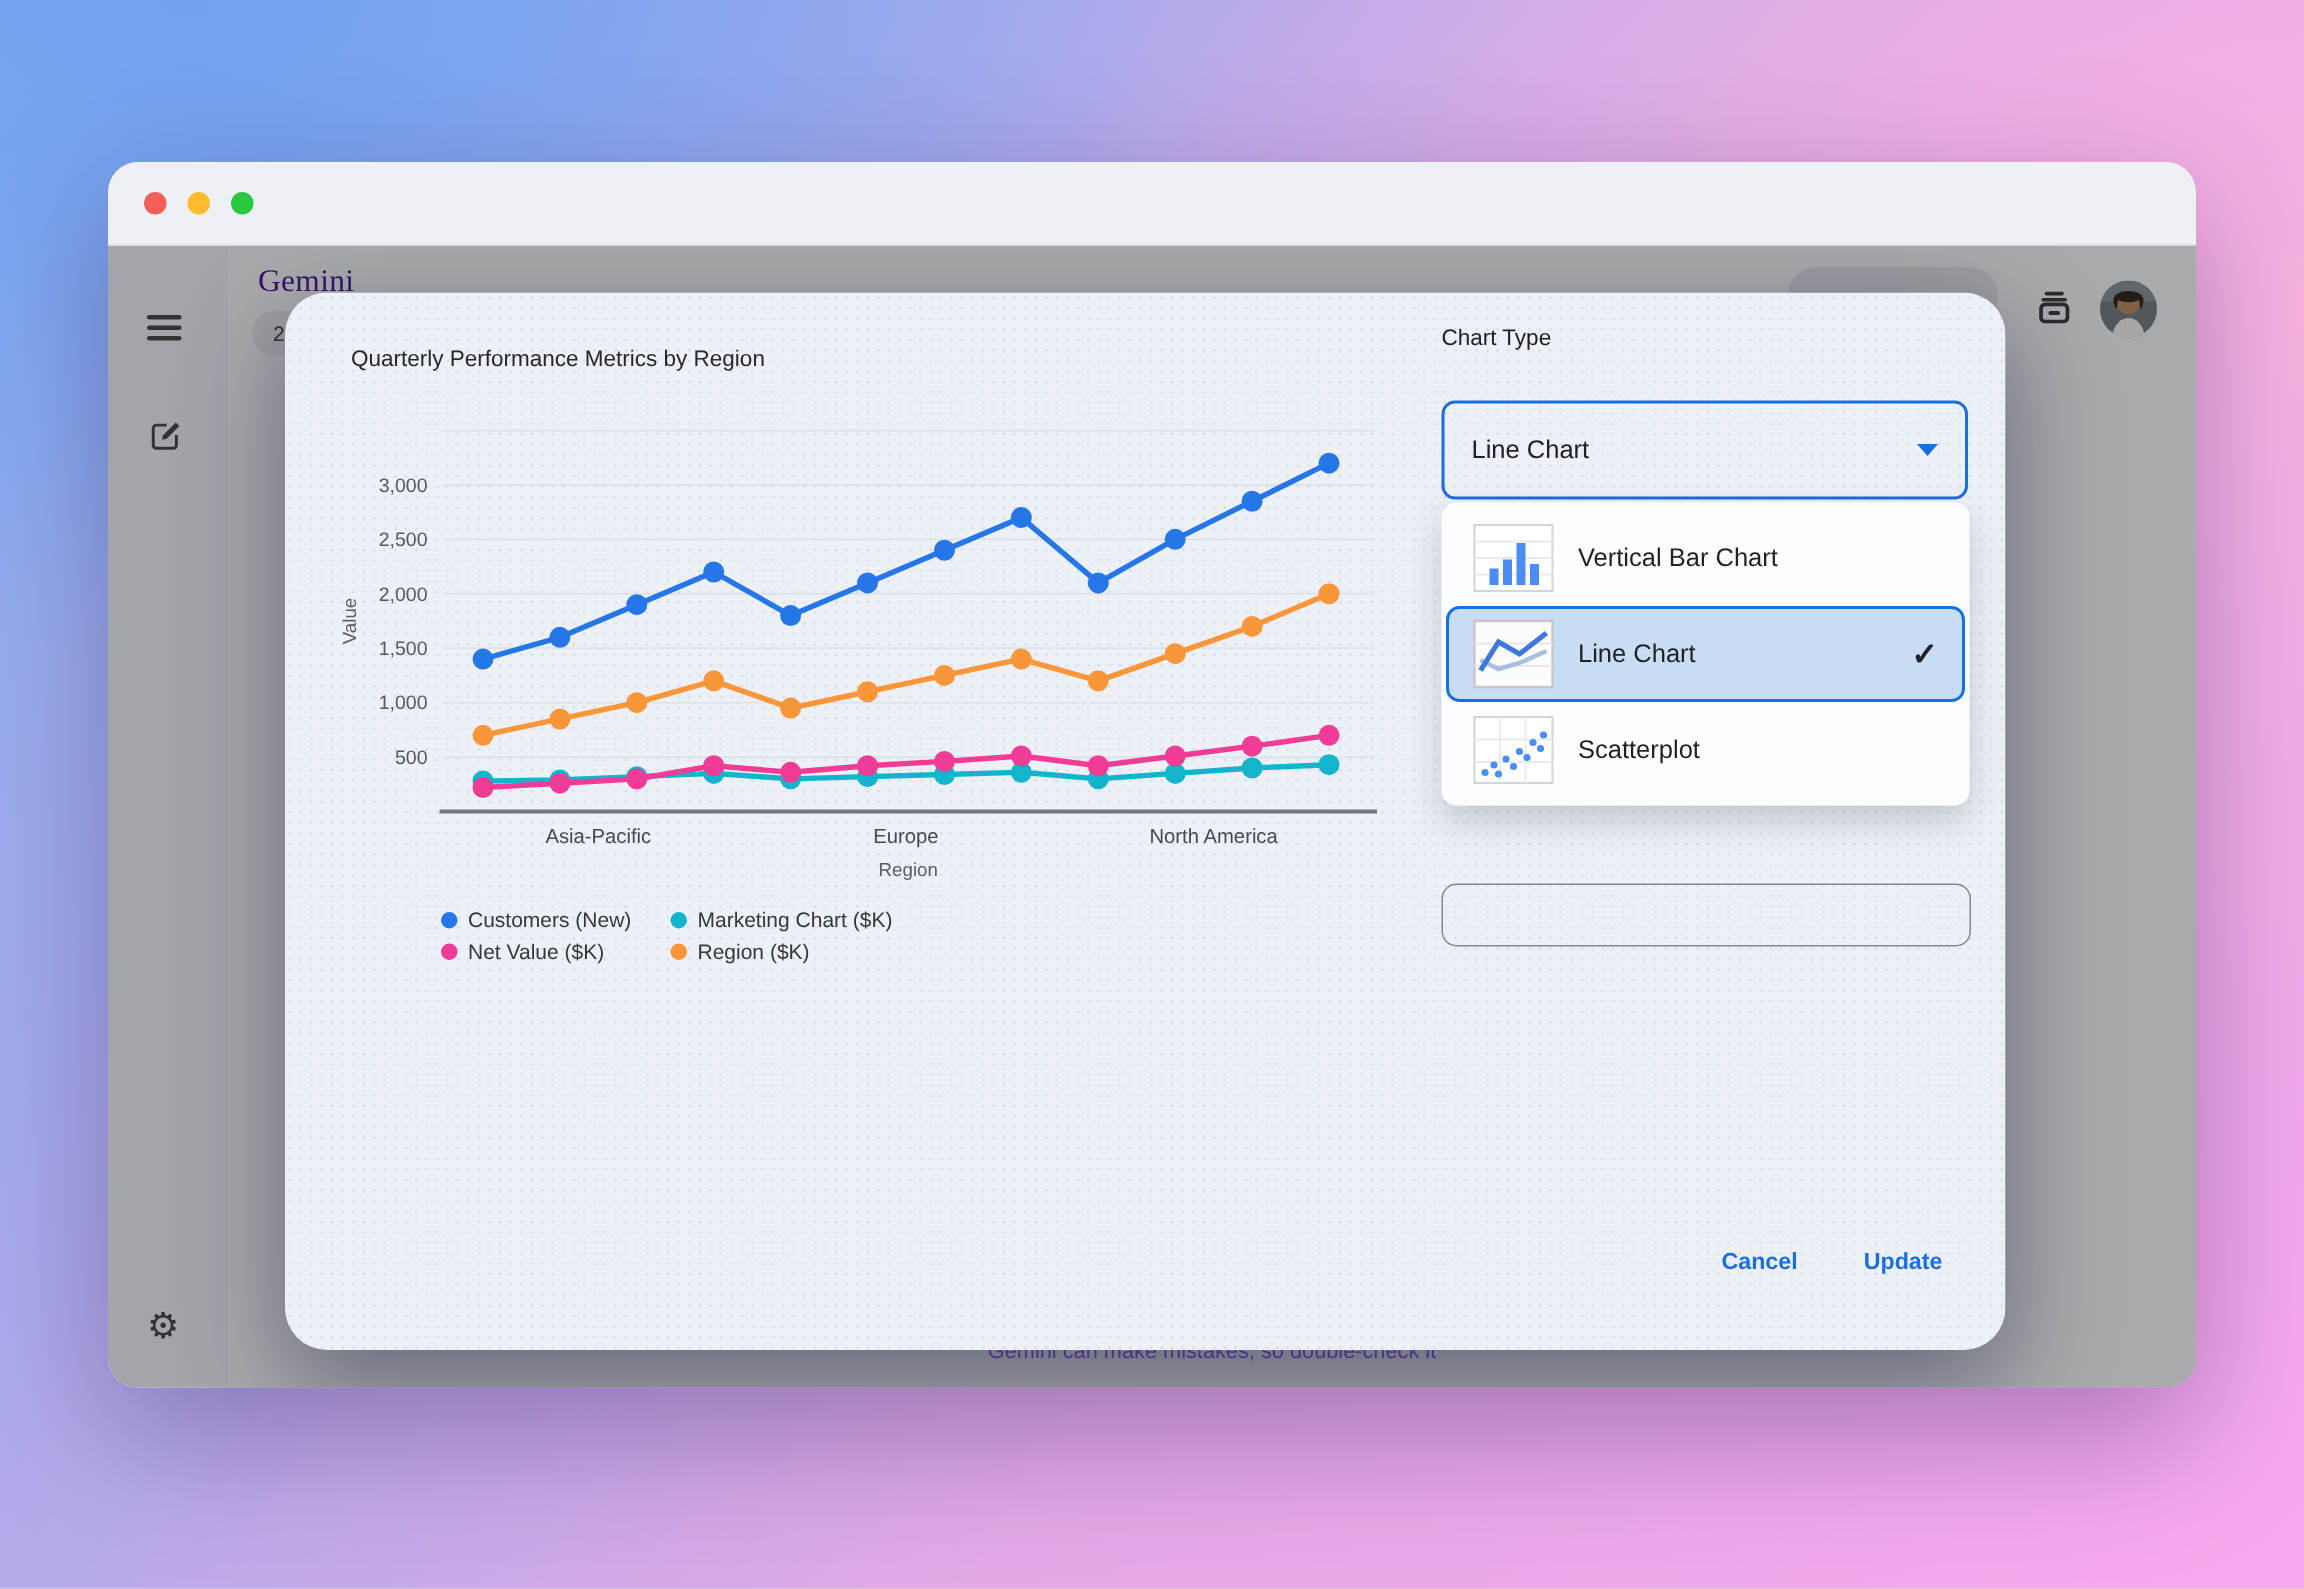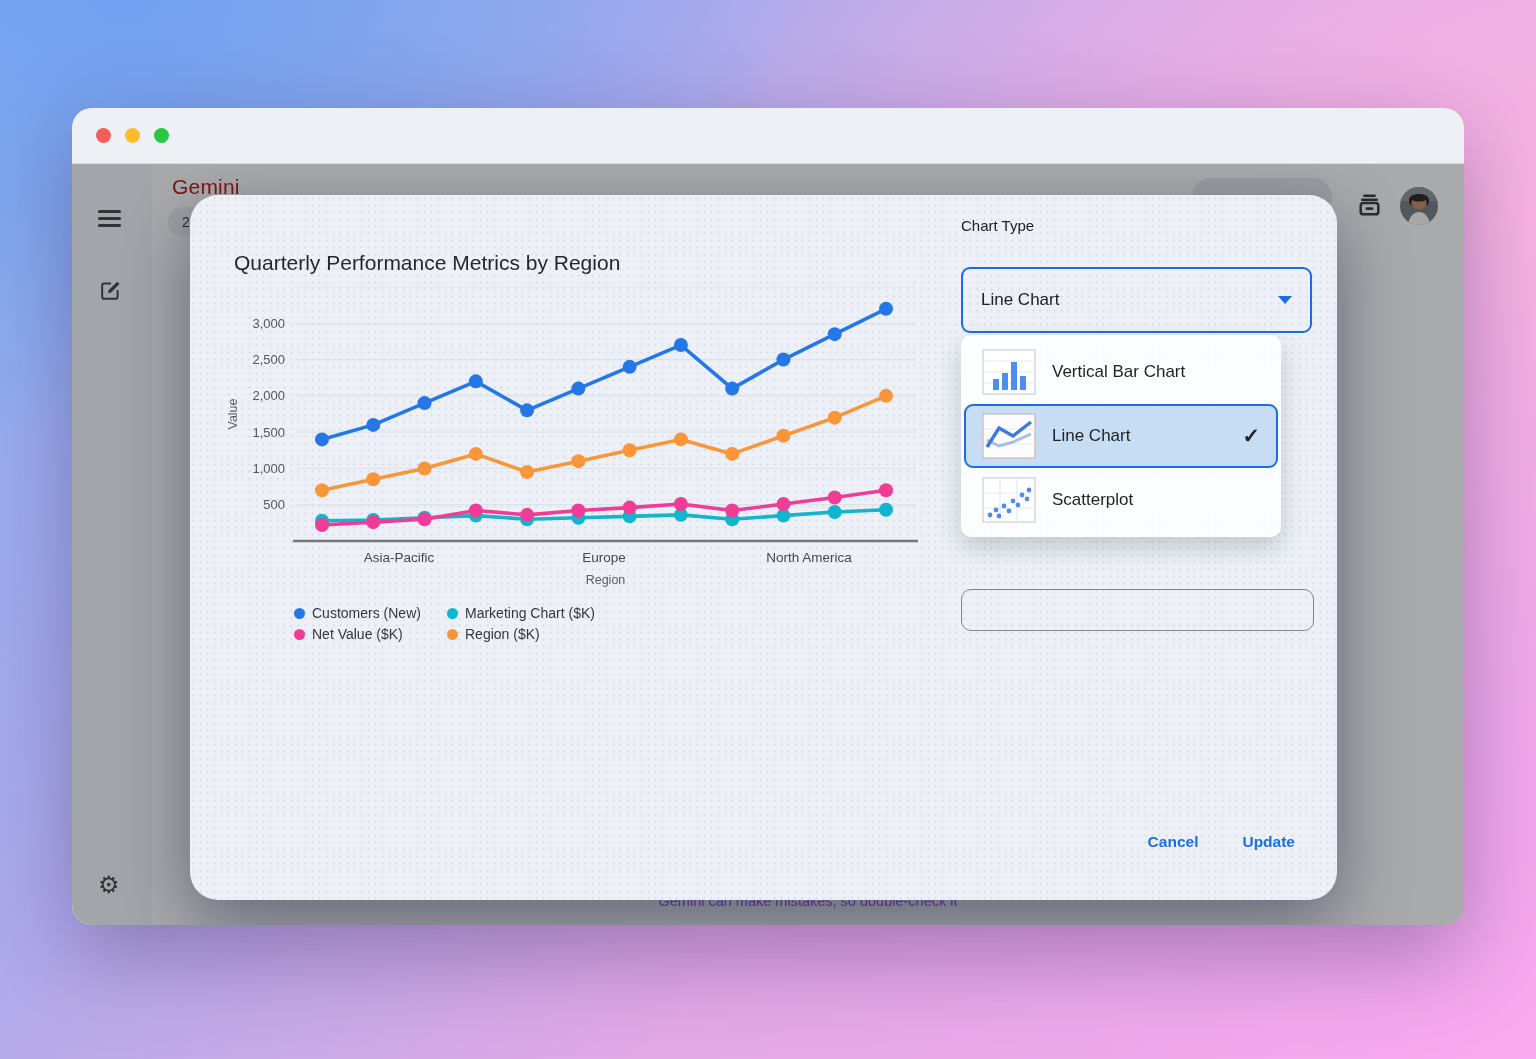--- a/index.html
+++ b/index.html
@@ -15,54 +15,54 @@
     border-radius:20px; overflow:hidden; box-shadow:0 30px 90px rgba(60,40,100,.40); background:#aeb0b3; }
   .titlebar { position:absolute; left:0; top:0; right:0; height:56px; background:#edf0f5;
     border-bottom:1px solid #d7dade; display:flex; align-items:center; padding-left:24px; gap:14px; z-index:20; }
   .tl { width:15px; height:15px; border-radius:50%; }
   .tl.red{ background:#f35f57; } .tl.yellow{ background:#fdbc2e; } .tl.green{ background:#28c840; }
 
   .app { position:absolute; left:0; top:56px; right:0; bottom:0; background:#f2f4f7; }
   .rail { position:absolute; left:0; top:0; bottom:0; width:80px; background:#e9edf2; }
   .rail .icon-btn { position:absolute; left:26px; color:#474a4d; cursor:pointer; }
   .hamburger span{ display:block; width:23px; height:2.6px; background:#474a4d; border-radius:2px; margin-bottom:4.6px; }
-  .brand { position:absolute; left:100px; top:11px; font-size:21px; color:#b91c1c; letter-spacing:.2px; }
+  .brand { position:absolute; left:100px; top:11px; font-size:21px; color:#4c1d95; letter-spacing:.2px;font-family:Liberation Serif, serif; }
   .model-pill { position:absolute; left:96px; top:43px; height:30px; min-width:58px; padding:0 14px;
     background:#e2e5e9; border-radius:15px; color:#3c4043; font-size:14px; display:flex; align-items:center; }
   .ghost-btn { position:absolute; right:132px; top:14px; width:140px; height:38px; border-radius:19px; background:#dfe1e5; }
   .printer { position:absolute; right:80px; top:26px; width:29px; height:29px; }
   .avatar { position:absolute; right:26px; top:23px; width:38px; height:38px; border-radius:50%; overflow:hidden; }
   .footer-note { position:absolute; left:80px; right:0; top:729px; text-align:center;
     font-size:14.5px; color:#8b5cf6; }
   .dim { position:absolute; left:0; top:56px; right:0; bottom:0; background:rgba(0,0,0,.30); z-index:5; }
 
   
   .modal { position:absolute; left:118px; top:87px; width:1147px; height:705px; z-index:10;
     background-color:#edf1f7;
     background-image:radial-gradient(circle, rgba(110,130,170,.14) 1px, transparent 1.1px);
     background-size:7px 7px;
     border-radius:28px; box-shadow:0 24px 70px rgba(20,25,60,.45); }
-  .chart-title { position:absolute; left:44px; top:56px; font-size:21px; font-weight:500; color:#26282b; }
+  .chart-title { position:absolute; left:44px; top:36px; font-size:15px; font-weight:500; color:#26282b; }
   #chart-svg { position:absolute; left:30px; top:78px; }
   .ytick { font-size:13px; fill:#55585c; font-family:"Liberation Sans",sans-serif; }
   .xtick { font-size:13.5px; fill:#46494d; font-family:"Liberation Sans",sans-serif; }
   .axlabel { font-size:12.5px; fill:#5a5d61; font-family:"Liberation Sans",sans-serif; }
   .legend { position:absolute; left:104px; top:410px; display:grid; grid-template-columns:153px auto; row-gap:5px; }
   .legend-item { display:flex; align-items:center; gap:7px; font-size:14px; color:#35383b; white-space:nowrap; }
   .legend-dot { width:11px; height:11px; border-radius:50%; flex:0 0 auto; }
 
   .panel-label { position:absolute; left:771px; top:22px; font-size:15px; font-weight:500; color:#202124; }
   .select { position:absolute; left:771px; top:72px; width:351px; height:66px; border:2px solid #1a6fe0;
     border-radius:9px; display:flex; align-items:center; padding:0 18px; cursor:pointer; }
   .select-value { font-size:17px; color:#202124; }
   .caret { margin-left:auto; width:0; height:0; border-left:7px solid transparent; border-right:7px solid transparent;
     border-top:8px solid #1a6fe0; }
   .ghost-input { position:absolute; left:771px; top:394px; width:353px; height:42px; border:1.5px solid #83888d;
     border-radius:10px; }
-  .menu { position:absolute; left:771px; top:140px; width:320px; background:rgba(253,254,255,.88);
+  .menu { position:absolute; left:771px; top:140px; width:352px; background:rgba(253,254,255,.88);
     border-radius:10px; box-shadow:0 10px 24px rgba(40,45,60,.22); padding:5px 3px; z-index:3; }
   .menu-item { display:flex; align-items:center; gap:16px; height:64px; padding:0 16px; border-radius:9px;
     font-size:17px; color:#1f2124; cursor:pointer; border:2px solid transparent; }
   .menu-item.selected { background:#c6ddf3; border-color:#1a6fe0; }
   .thumb { width:54px; height:46px; flex:0 0 auto; }
   .check { margin-left:auto; font-size:21px; font-weight:bold; color:#202124; }
   .actions { position:absolute; right:42px; top:638px; display:flex; gap:44px; }
   .text-btn { font-size:15.5px; font-weight:600; color:#1a6fe3; background:none; border:none; cursor:pointer;
     font-family:"Liberation Sans",sans-serif;text-align:right; }
 </style>

